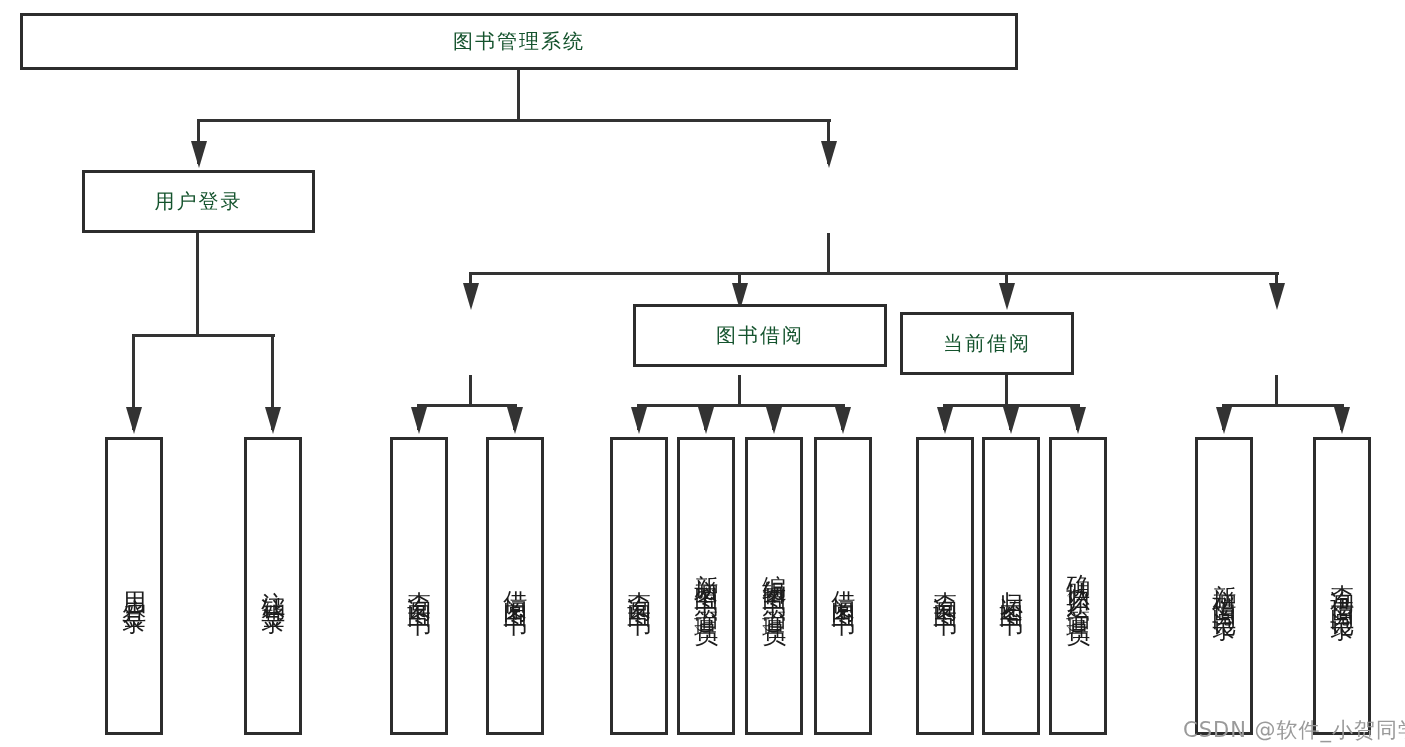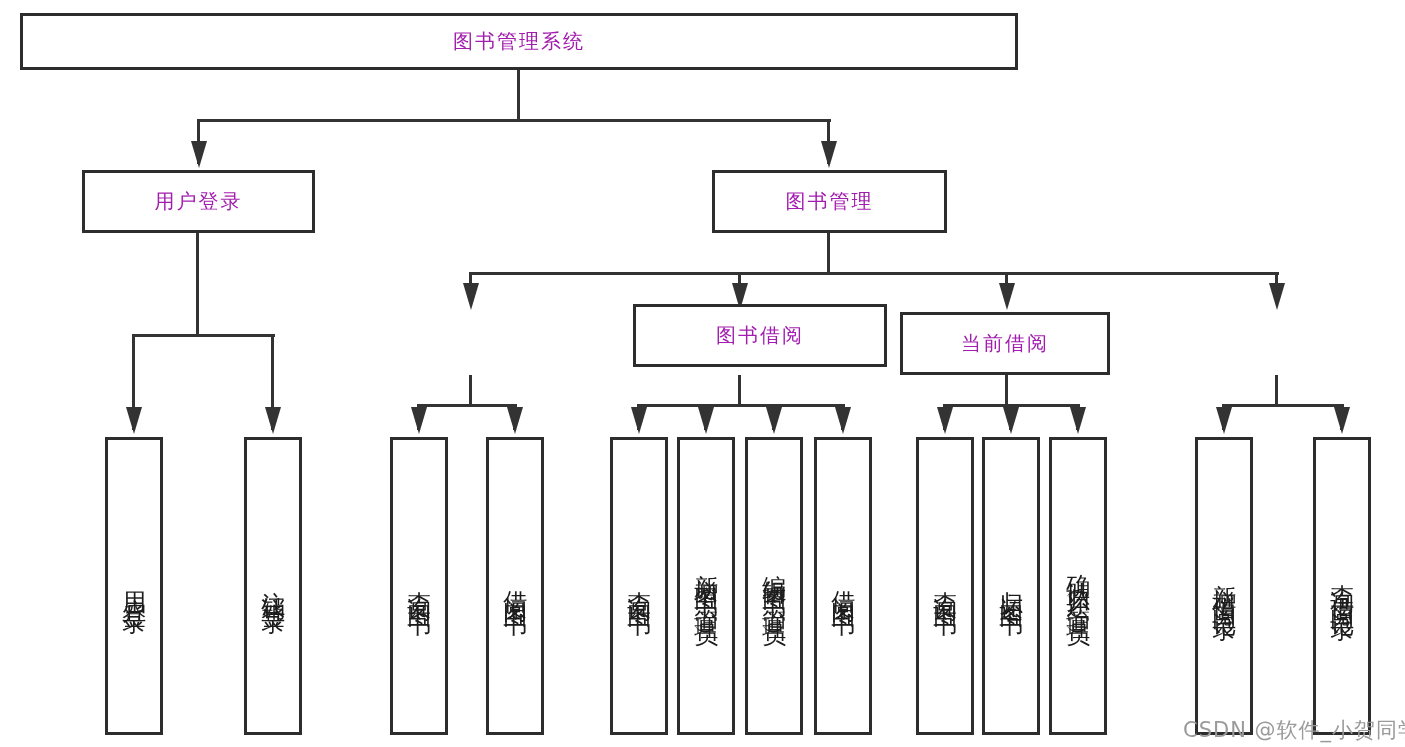--- a/index.html
+++ b/index.html
@@ -30,21 +30,21 @@
     box-sizing: border-box;
     background: #ffffff;
     border: 3px solid #2d2d2d;
     display: flex;
     align-items: center;
     justify-content: center;
   }
   .hbox span {
     font-size: 20px;
     letter-spacing: 2px;
-    color: #a21caf;
+    color: #14532d;
     white-space: nowrap;
   }
   
   .vbox {
     position: absolute;
     top: 437px;
     width: 58px;
     height: 298px;
     box-sizing: border-box;
     background: #ffffff;
@@ -134,28 +134,25 @@
   <div class="line v" style="left:1340px;top:405px;height:25px"></div>
   <div class="arrow" style="left:1334px;top:407px"></div>
 
   <div class="hbox" style="left:20px;top:13px;width:998px;height:57px">
     <span>图书管理系统</span>
   </div>
 
   <div class="hbox" style="left:82px;top:170px;width:233px">
     <span>用户登录</span>
   </div>
-  <div class="hbox" style="left:712px;top:170px;width:235px">
-    <span>图书管理</span>
-  </div>
 
   <div class="hbox" style="left:633px;top:304px;width:254px">
     <span>图书借阅</span>
   </div>
-  <div class="hbox" style="left:900px;top:312px;width:210px">
+  <div class="hbox" style="left:900px;top:312px;width:174px">
     <span>当前借阅</span>
   </div>
 
   <div class="vbox" style="left:105px">
     <span>用户登录</span>
   </div>
   <div class="vbox" style="left:244px">
     <span>注销登录</span>
   </div>
 

